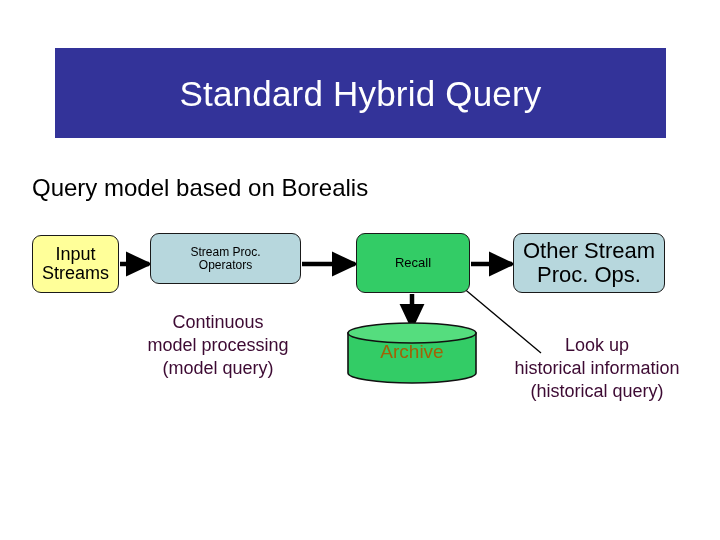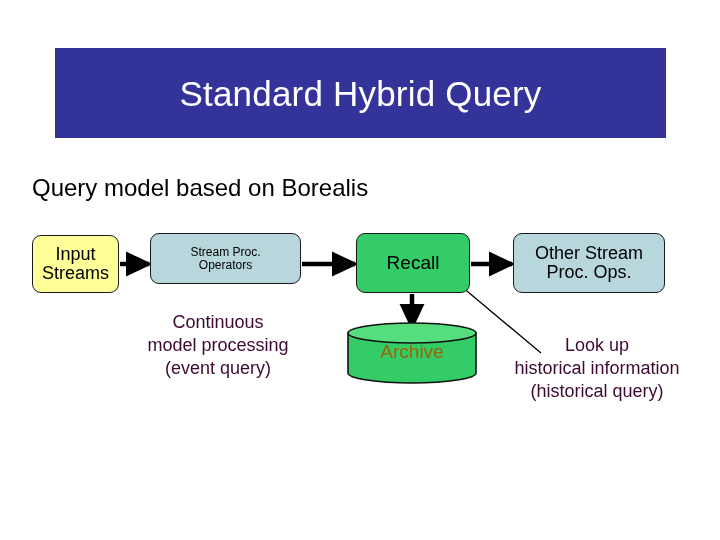--- a/index.html
+++ b/index.html
@@ -94,26 +94,26 @@
     font-size: 18px;
   }
   #node-stream-proc-operators {
     left: 150px; top: 233px;  width: 151px; height: 51px;
     background: #b7d7dd;
     font-size: 12px;
   }
   #node-recall {
     left: 356px; top: 233px;  width: 114px; height: 60px;
     background: #33cc66;
-    font-size: 19px;
+    font-size: 13px;
   }
   #node-other-stream-proc-ops {
     left: 513px; top: 233px;  width: 152px; height: 60px;
     background: #b7d7dd;
-    font-size: 18px;
+    font-size: 22px;
   }
 
   
   #node-archive {
     position: absolute;
     left: 347px;
     top: 322px;
     width: 130px;
     height: 62px;
   }
@@ -208,21 +208,21 @@
       <svg class="cyl-svg" viewBox="0 0 130 62">
         <path d="M1,11 L1,51 A64,10 0 0 0 129,51 L129,11 Z" fill="#33cc66" stroke="#111111" stroke-width="1.6"></path>
         <ellipse cx="65" cy="11" rx="64" ry="10" fill="#55dd7e" stroke="#111111" stroke-width="1.6"></ellipse>
       </svg>
       <div class="cyl-label">Archive</div>
     </div>
 
     <div class="annotation" id="annot-continuous">
       <div>Continuous</div>
       <div>model processing</div>
-      <div>(event query)</div>
+      <div>(model query)</div>
     </div>
 
     <div class="annotation" id="annot-lookup">
       <div>Look up</div>
       <div>historical information</div>
       <div>(historical query)</div>
     </div>
 
   </div>
 </div>

